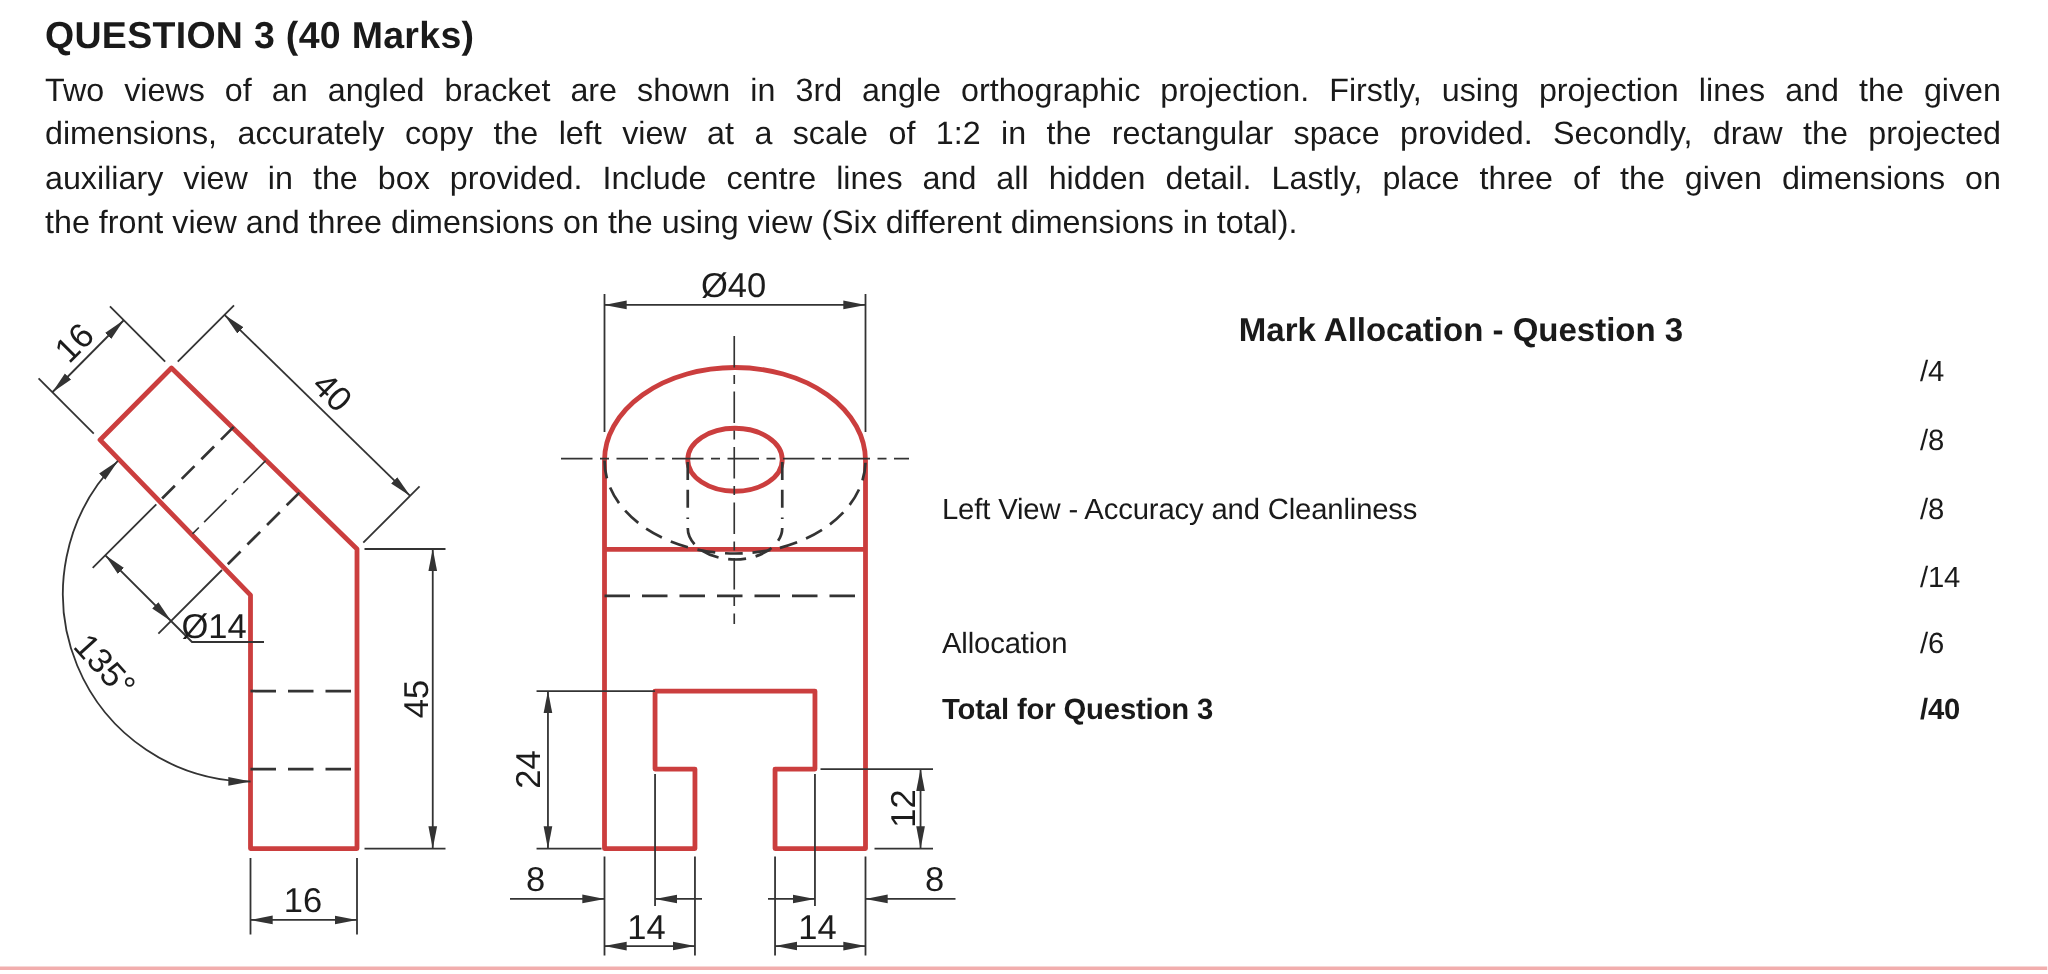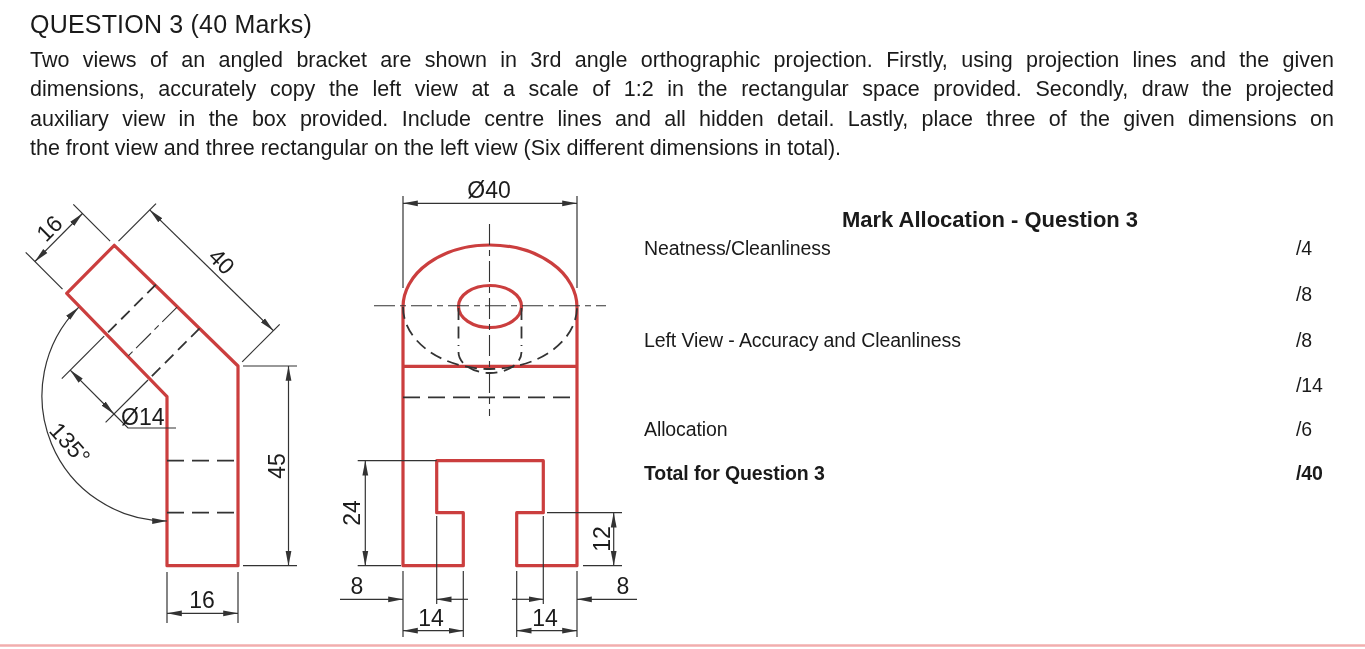--- a/index.html
+++ b/index.html
@@ -9,21 +9,21 @@
   }
   html,body{margin:0;padding:0}
   body{
     width:1365px;height:649px;position:relative;overflow:hidden;
     background:#ffffff;color:#1a1a1a;
     font-family:"Liberation Sans",sans-serif;
   }
   .abs{position:absolute}
   .page-title{
     left:30px;top:10px;width:600px;
-    font-size:25px;font-weight:normal;letter-spacing:.2px;white-space:nowrap;
+    font-size:25px;font-weight:bold;letter-spacing:.2px;white-space:nowrap;
   }
   .intro{
     left:30px;top:46px;width:1304px;
     font-size:21.5px;line-height:29.4px;
   }
   .intro .ln{text-align:justify;text-align-last:justify}
   .intro .ln:last-child{text-align-last:left}
 
   .drawing{left:0;top:0;width:1365px;height:649px}
 
@@ -35,37 +35,37 @@
   .dim.end{marker-end:url(#arr)}
   .dash{fill:none;stroke:var(--linework);stroke-width:1.8px;stroke-dasharray:12 6.5}
   .dashL{fill:none;stroke:var(--linework);stroke-width:1.8px;stroke-dasharray:17 8}
   .cl{fill:none;stroke:var(--linework);stroke-width:1.1px;stroke-dasharray:21 5 6 5}
   .arrfill{fill:var(--linework)}
   text.dt{font-family:"Liberation Sans",sans-serif;font-size:23px;fill:#1c1c1c}
   .mid{text-anchor:middle}
   .rule{stroke:var(--page_rule);stroke-width:2.4px}
 
   
-  .marks{left:644px;top:207px;width:692px;height:290px;font-size:19.5px;letter-spacing:-0.1px}
+  .marks{left:628px;top:207px;width:692px;height:290px;font-size:19.5px;letter-spacing:-0.1px}
   .marks .mt{position:absolute;left:0;top:0;width:100%;text-align:center;
              font-weight:bold;font-size:22px;letter-spacing:0}
   .mrow{position:absolute;left:0;width:100%;height:24px;white-space:nowrap}
   .mrow .score{position:absolute;left:652px;top:0}
   .mrow.total{font-weight:bold}
 </style>
 </head>
 <body>
 
 <div class="abs page-title">QUESTION 3 (40 Marks)</div>
 
 <div class="abs intro">
   <div class="ln">Two views of an angled bracket are shown in 3rd angle orthographic projection. Firstly, using projection lines and the given</div>
   <div class="ln">dimensions, accurately copy the left view at a scale of 1:2 in the rectangular space provided. Secondly, draw the projected</div>
   <div class="ln">auxiliary view in the box provided. Include centre lines and all hidden detail. Lastly, place three of the given dimensions on</div>
-  <div class="ln">the front view and three rectangular on the left view (Six different dimensions in total).</div>
+  <div class="ln">the front view and three dimensions on the using view (Six different dimensions in total).</div>
 </div>
 
 <svg class="abs drawing" viewBox="0 0 1365 649" xmlns="http://www.w3.org/2000/svg">
   <defs>
     <marker id="arr" viewBox="0 0 15 8" refX="14.8" refY="4" markerWidth="15" markerHeight="8" orient="auto-start-reverse" markerUnits="userSpaceOnUse">
       <path d="M15 4 L0 1.1 L0 6.9 Z" class="arrfill"></path>
     </marker>
   </defs>
 
   <g>
@@ -165,21 +165,20 @@
     <text class="dt mid" x="545" y="626">14</text>
   </g>
 
   <path class="rule" d="M0 645.5 H1365"></path>
 </svg>
 
 <div class="abs marks">
   <div class="mt">Mark Allocation - Question 3</div>
 
   <div class="mrow" style="top:30px">
-    <span>Neatness/Cleanliness</span>
     <span class="score">/4</span>
   </div>
   <div class="mrow" style="top:76px">
     <span class="score">/8</span>
   </div>
   <div class="mrow" style="top:122px">
     <span>Left View - Accuracy and Cleanliness</span>
     <span class="score">/8</span>
   </div>
   <div class="mrow" style="top:167px">

